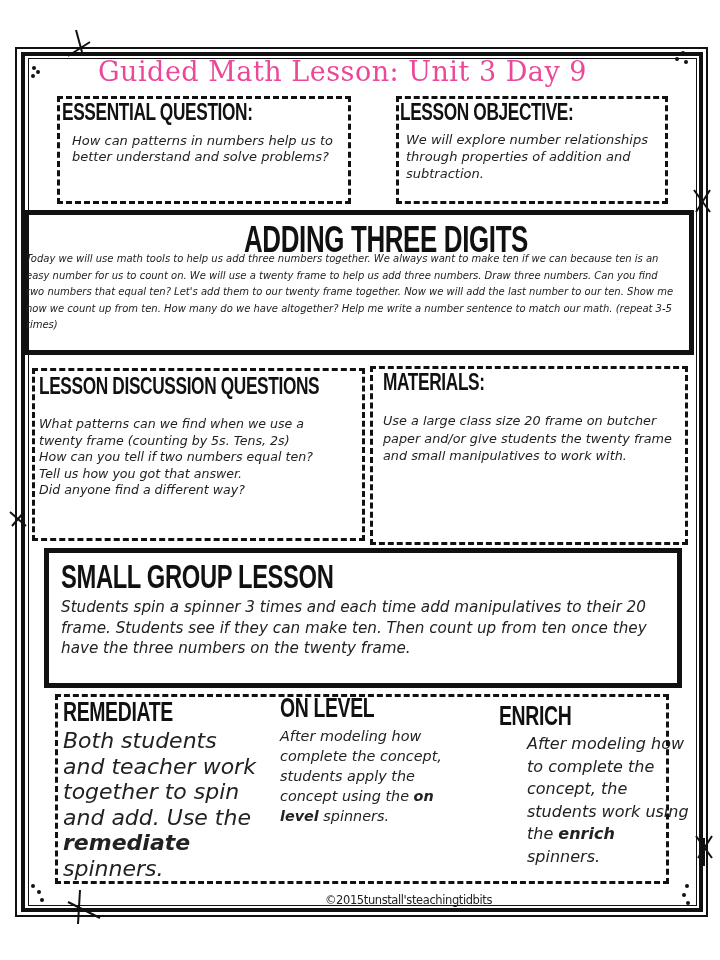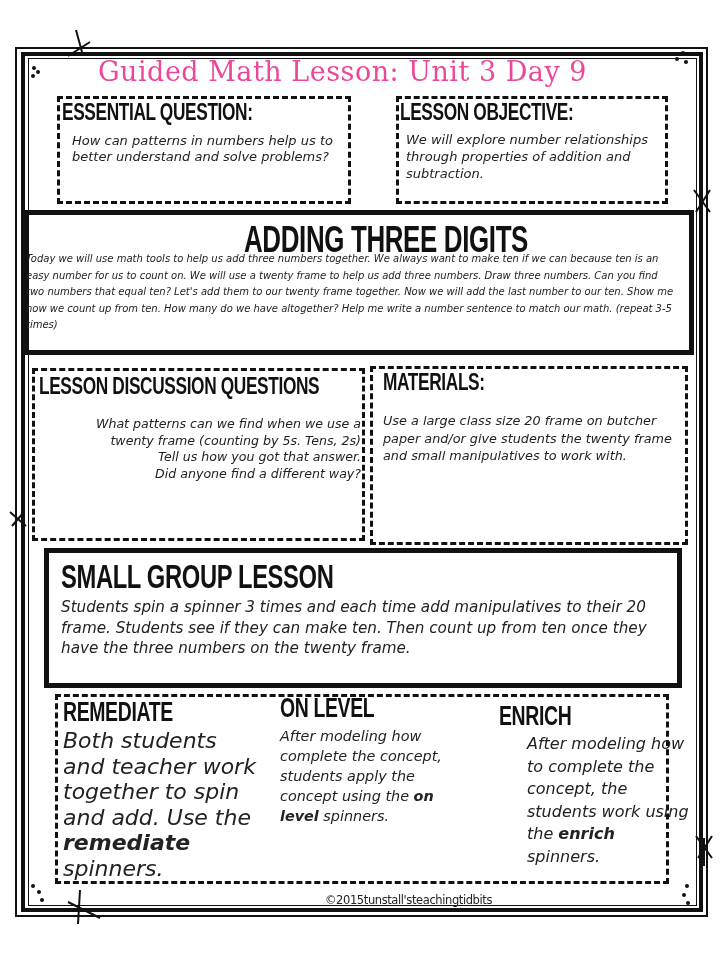--- a/index.html
+++ b/index.html
@@ -25,21 +25,21 @@
   .obj-box { left:396px; top:96px; width:272px; height:108px; }
   .obj-head { left:400px; top:98px; font-size:24px; }
   .obj-text { left:406px; top:131px; width:260px; font-size:13px; line-height:17px; }
 
   .add-box { left:24px; top:210px; width:670px; height:145px; }
   .add-head { left:244px; top:219px; font-size:36px; }
   .add-text { left:26px; top:251px; width:650px; font-size:10px; line-height:16.5px; }
 
   .disc-box { left:32px; top:368px; width:333px; height:173px; }
   .disc-head { left:39px; top:372px; font-size:24px; }
-  .disc-text { left:39px; top:416px; width:322px; font-size:12.6px; line-height:16.5px;text-align:right; }
+  .disc-text { left:39px; top:416px; width:322px; font-size:12.6px; line-height:16.5px; }
 
   .mat-box { left:370px; top:366px; width:318px; height:179px; }
   .mat-head { left:383px; top:368px; font-size:24px; }
   .mat-text { left:383px; top:412px; width:300px; font-size:12.8px; line-height:17.5px; }
 
   .sg-box { left:44px; top:548px; width:638px; height:140px; }
   .sg-head { left:61px; top:558px; font-size:33px; }
   .sg-text { left:61px; top:597px; width:616px; font-size:15.2px; line-height:20.5px; }
 
   .diff-box { left:55px; top:694px; width:614px; height:190px; }
@@ -111,20 +111,21 @@
 
 <div class="abs solid-box add-box"></div>
 <div class="abs heading add-head">ADDING THREE DIGITS</div>
 <div class="abs body-text add-text">Today we will use math tools to help us add three numbers together.  We always want to make ten if we can because ten is an easy number for us to count on.  We will use a twenty frame to help us add three numbers.  Draw three numbers.  Can you find two numbers that equal ten? Let's add them to our twenty frame together.  Now we will add the last number to our ten. Show me how we count up from ten.  How many do we have altogether?  Help me write a number sentence to match our math.  (repeat 3-5 times)</div>
 
 <div class="abs dashed disc-box"></div>
 <div class="abs heading disc-head">LESSON DISCUSSION  QUESTIONS</div>
 <div class="abs body-text disc-text">
   <div>What patterns can we find when we use a</div>
   <div>twenty frame (counting by 5s. Tens, 2s)</div>
+  <div>How can you tell if two numbers equal ten?</div>
   <div>Tell us how you got that answer.</div>
   <div>Did anyone find a different way?</div>
 </div>
 
 <div class="abs dashed mat-box"></div>
 <div class="abs heading mat-head">MATERIALS:</div>
 <div class="abs body-text mat-text">Use a large class size 20 frame on butcher paper and/or give students the twenty frame and small manipulatives to work with.</div>
 
 <div class="abs solid-box sg-box"></div>
 <div class="abs heading sg-head">SMALL GROUP LESSON</div>

